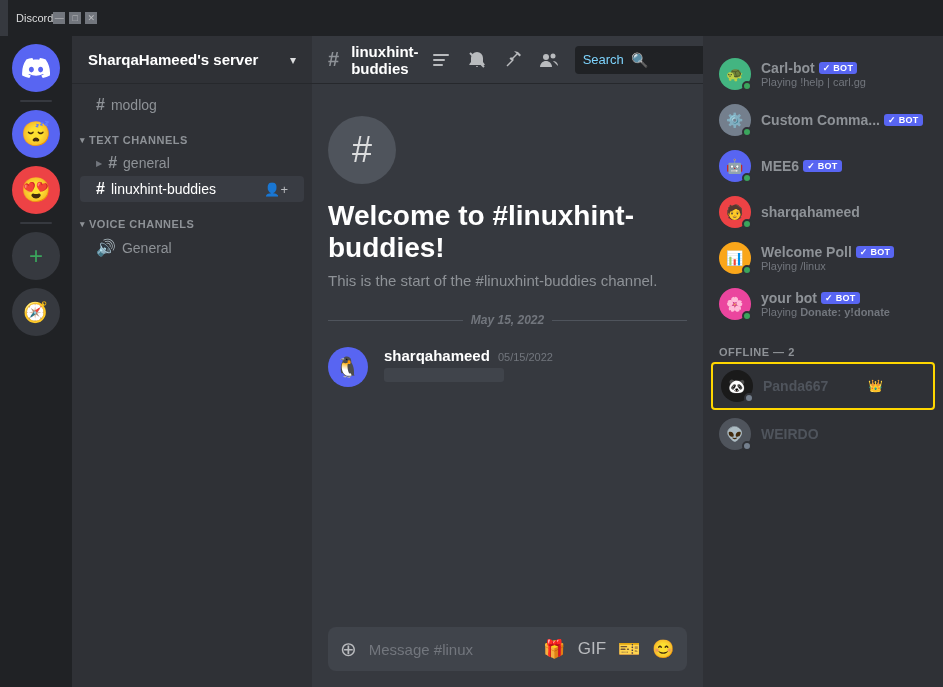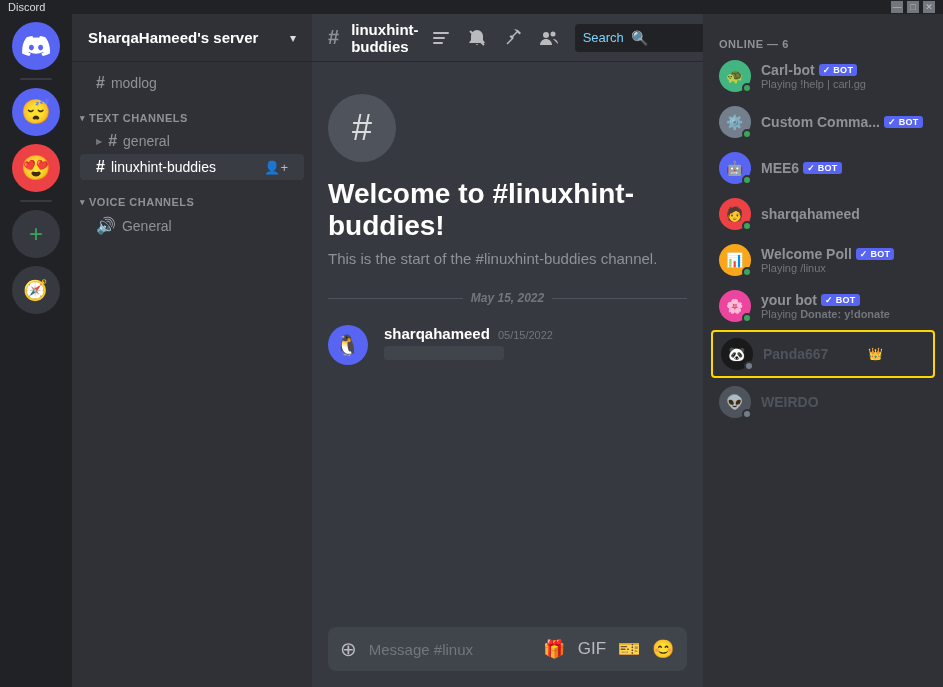--- a/index.html
+++ b/index.html
@@ -10,26 +10,27 @@
       width: 943px;
       height: 687px;
       overflow: hidden;
       display: flex;
       flex-direction: column;
     }
 
     
     .titlebar {
       background: #202225;
-      height: 14px;
-      display: flex;
-      align-items: center;
-      justify-content: space-between;
+      height: 36px;
+      display: flex;
+      align-items: center;
+      justify-content: flex-start;
       padding: 0 8px;
       flex-shrink: 0;
+      margin-left: 8px;
       -webkit-app-region: drag;
     }
     .titlebar-left {
       display: flex;
       align-items: center;
       gap: 6px;
     }
     .titlebar-controls {
       display: flex;
       gap: 4px;
@@ -647,21 +648,20 @@
           <span class="input-right-icon">🎁</span>
           <span class="input-right-icon" style="font-size:17px;font-weight:400;color:#b9bbbe;">GIF</span>
           <span class="input-right-icon">🎫</span>
           <span class="input-right-icon">😊</span>
         </div>
       </div>
     </div>
   </div>
 
   <div class="members-list">
-    <div class="members-section-title">ONLINE — 6</div>
 
     <div class="member-item">
       <div class="member-avatar">
         <div class="member-avatar-inner" style="background:#43b581;">
           <span>🐢</span>
         </div>
         <span class="status-dot status-online"></span>
       </div>
       <div class="member-info">
         <div class="member-name">
@@ -741,20 +741,21 @@
       </div>
       <div class="member-info">
         <div class="member-name">
           <span>your bot</span>
           <span class="bot-badge">✓ BOT</span>
         </div>
         <div class="playing-text">Playing <strong>Donate: y!donate</strong></div>
       </div>
     </div>
 
+    <div class="members-section-title" style="margin-top:12px;">OFFLINE — 2</div>
 
     <div class="member-item offline member-highlight">
       <div class="member-avatar">
         <div class="member-avatar-inner" style="background:#1a1a1a;">
           <span>🐼</span>
         </div>
         <span class="status-dot status-offline"></span>
       </div>
       <div class="member-info">
         <div class="member-name" style="color:#4f545c;gap:40px;">

